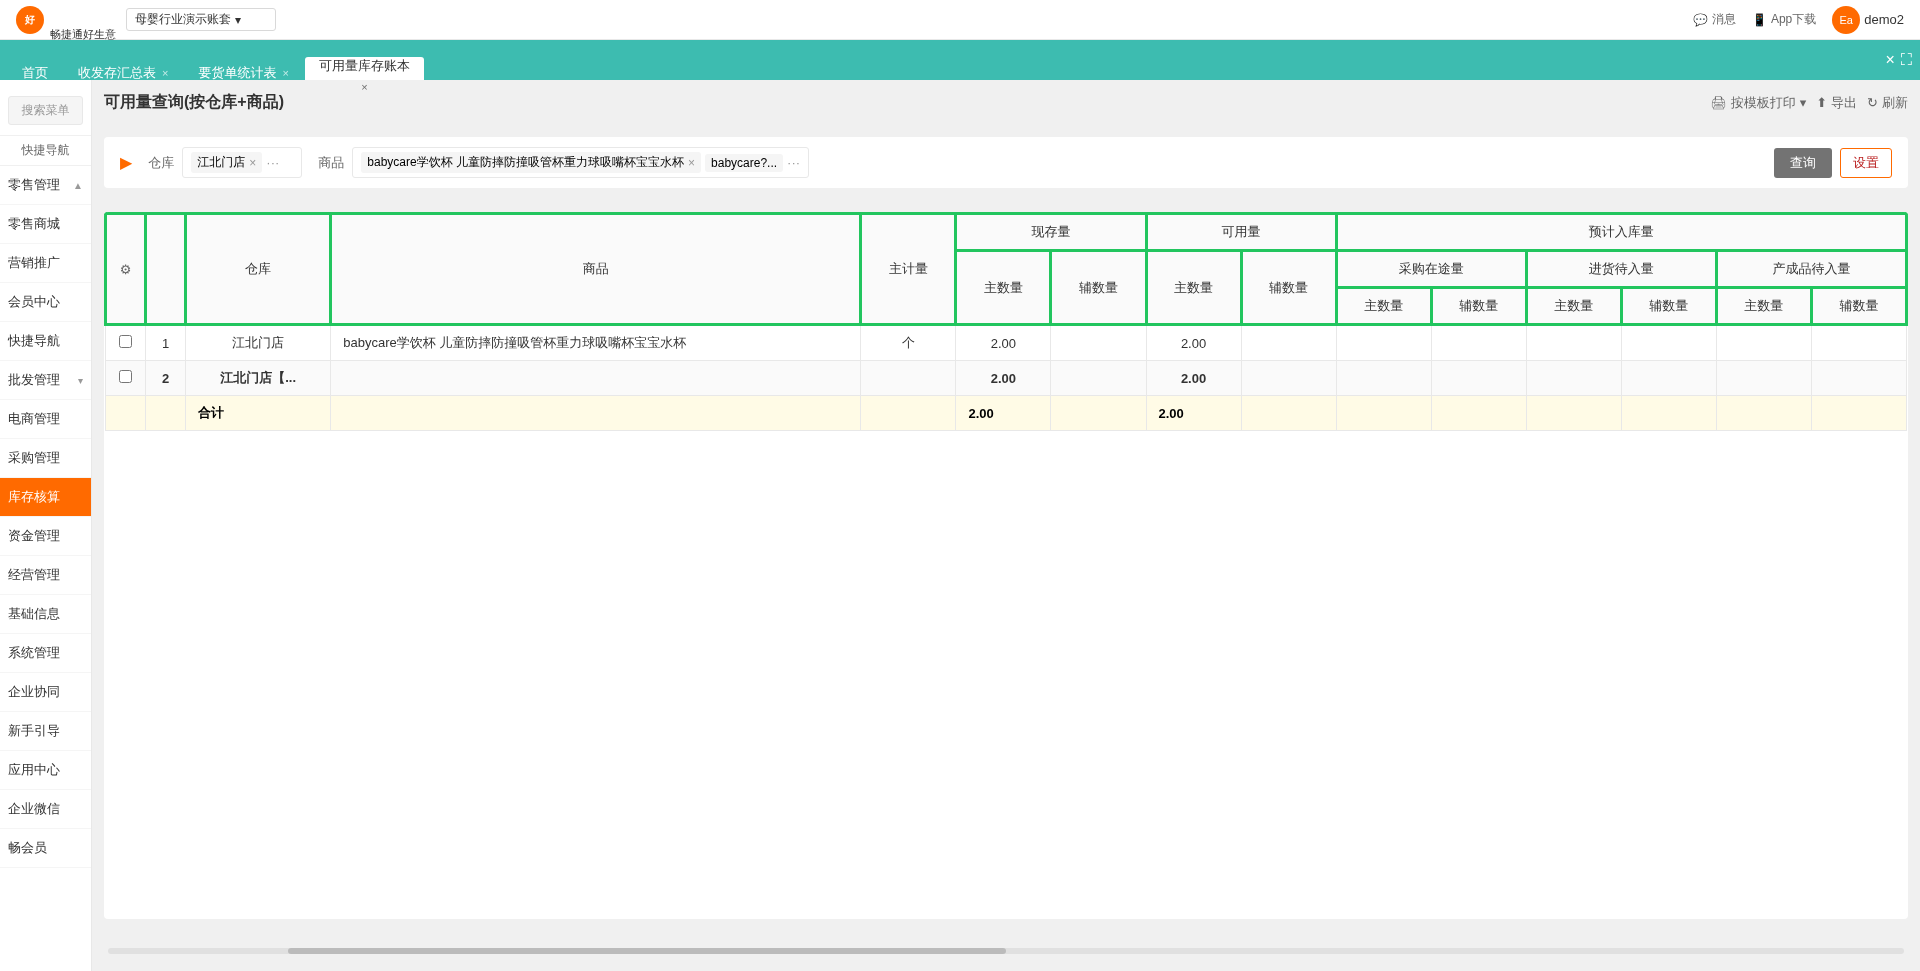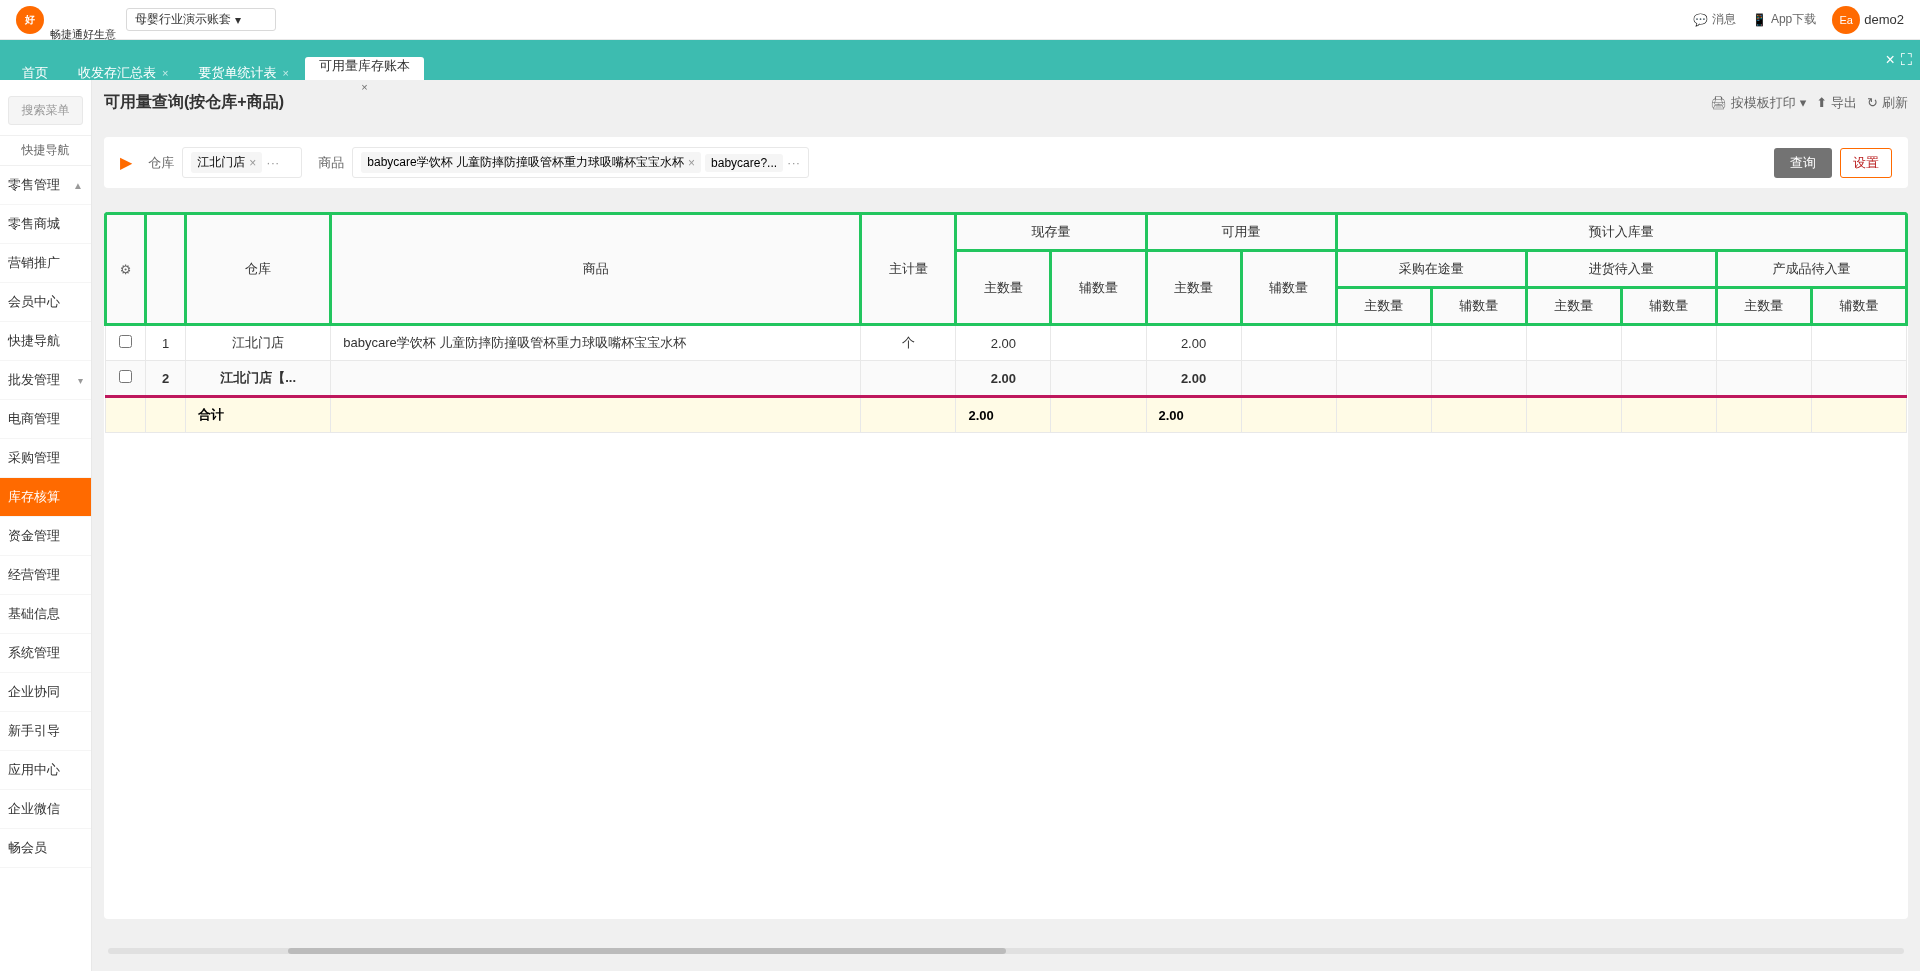--- a/index.html
+++ b/index.html
@@ -156,21 +156,21 @@
       padding: 8px 12px;
       text-align: center;
       color: #333;
     }
     .col-settings { width: 40px; }
     .settings-icon { cursor: pointer; color: #666; }
 
     
     .table-footer {
       background: #fffbe6;
-      border-top: 3px solid #be185d;
+      border-top: 1px solid #be185d;
     }
     .table-footer td {
       padding: 8px 12px;
       border: 1px solid #e8e8e8;
       font-weight: bold;
     }
 
     
     .scroll-area {
       height: 16px;

